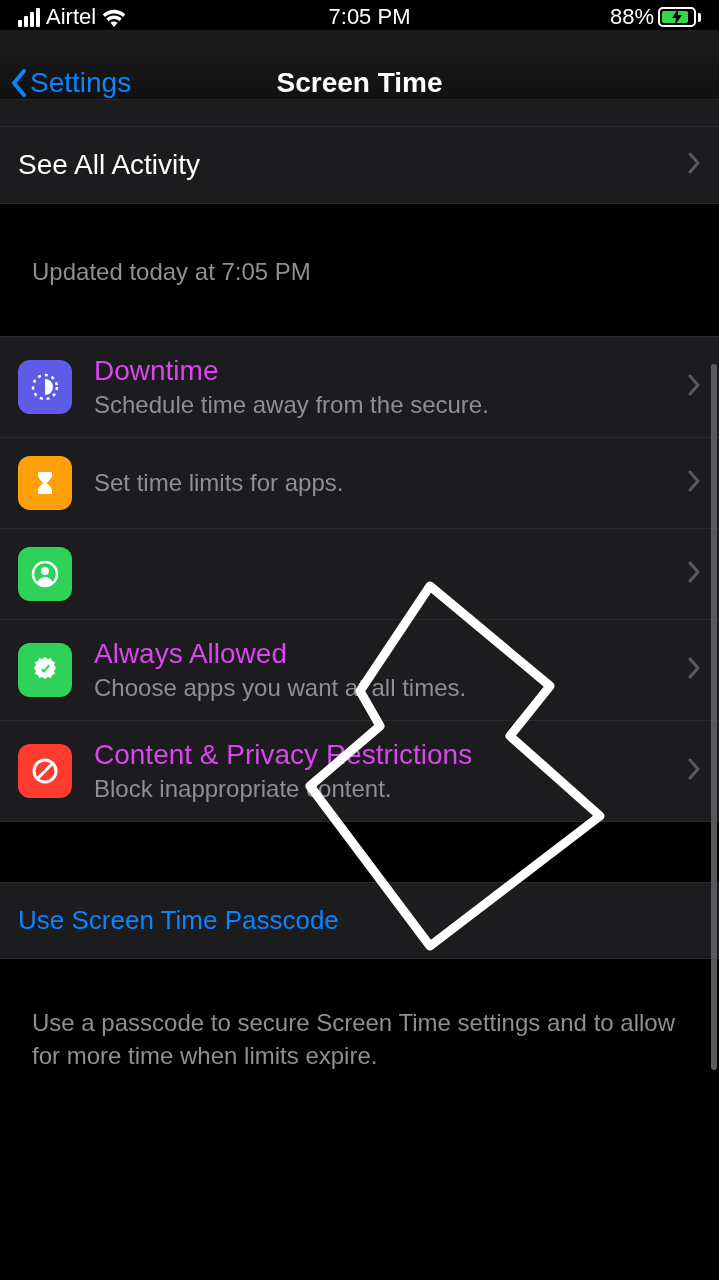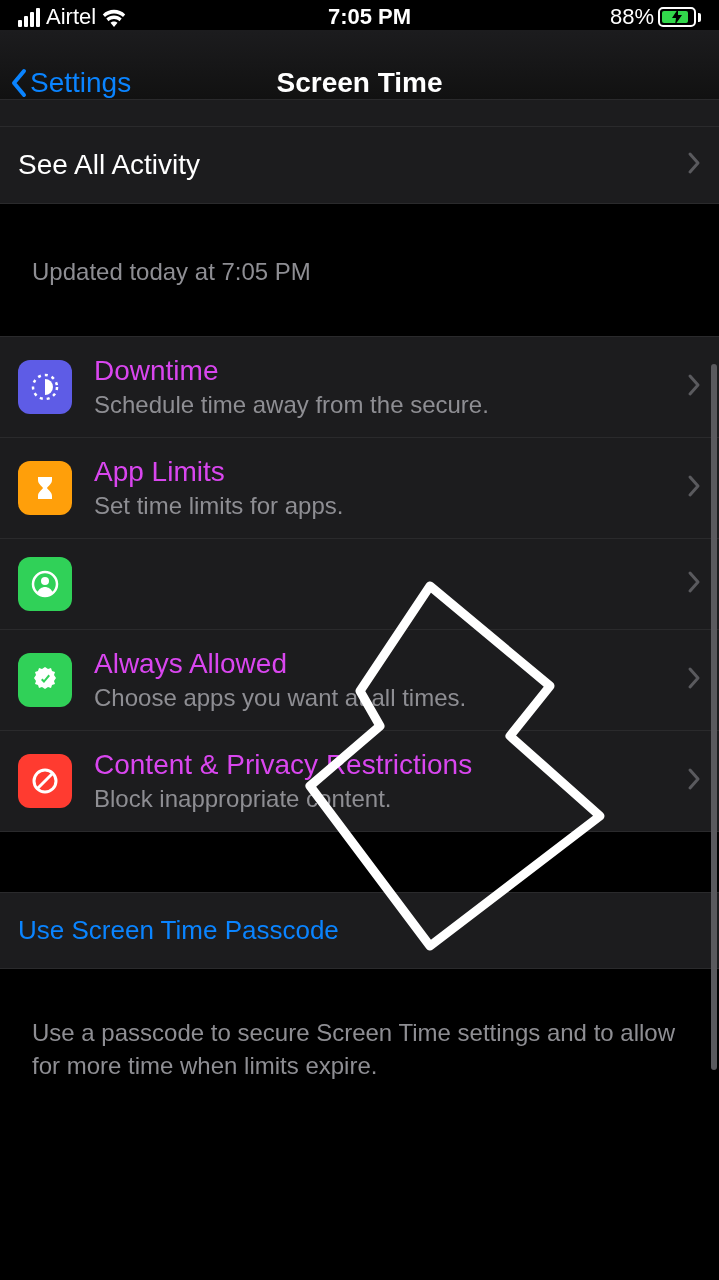--- a/index.html
+++ b/index.html
@@ -15,21 +15,21 @@
   .status-bar {
     display: flex;
     justify-content: space-between;
     align-items: center;
     padding: 8px 18px 4px 18px;
     height: 30px;
     font-size: 22px;
     font-weight: 500;
   }
   .status-left { display: flex; align-items: center; gap: 6px; }
-  .status-center { position:absolute; left:0; right:0; text-align:center; font-weight:700;padding-left:20px; }
+  .status-center { position:absolute; left:0; right:0; text-align:center; font-weight:400;padding-left:20px; }
   .status-right { display: flex; align-items: center; gap: 4px; }
   .signal-bars { display:inline-flex; align-items:flex-end; gap:2px; }
   .signal-bars span { width:4px; background:#fff; display:inline-block; border-radius:1px;}
   .signal-bars span:nth-child(1){height:7px;}
   .signal-bars span:nth-child(2){height:11px;}
   .signal-bars span:nth-child(3){height:15px;}
   .signal-bars span:nth-child(4){height:19px;}
   .wifi-icon svg { vertical-align:middle; }
   .battery {
     display:inline-flex; align-items:center; gap:2px;
@@ -182,21 +182,20 @@
         </svg></span>
   </div>
 
   <div class="icon-cell">
     <div class="icon-box" style="background:#ff9f0a">
       <svg viewBox="0 0 32 32">
           <path fill="#fff" d="M9 5h14v3c0 4-4 6-5 8 1 2 5 4 5 8v3H9v-3c0-4 4-6 5-8-1-2-5-4-5-8V5z"></path>
         </svg>
     </div>
     <div class="text-stack">
-      <span class="title">App Limits</span>
       <span class="subtitle">Set time limits for apps.</span>
     </div>
     <span class="chevron"><svg width="14" height="24" viewBox="0 0 14 24">
           <path fill="none" stroke="#5a5a5e" stroke-width="3" stroke-linecap="round" stroke-linejoin="round" d="M3 3 L11 12 L3 21"></path>
         </svg></span>
   </div>
 
   <div class="icon-cell">
     <div class="icon-box" style="background:#30d158">
       <svg viewBox="0 0 32 32">

